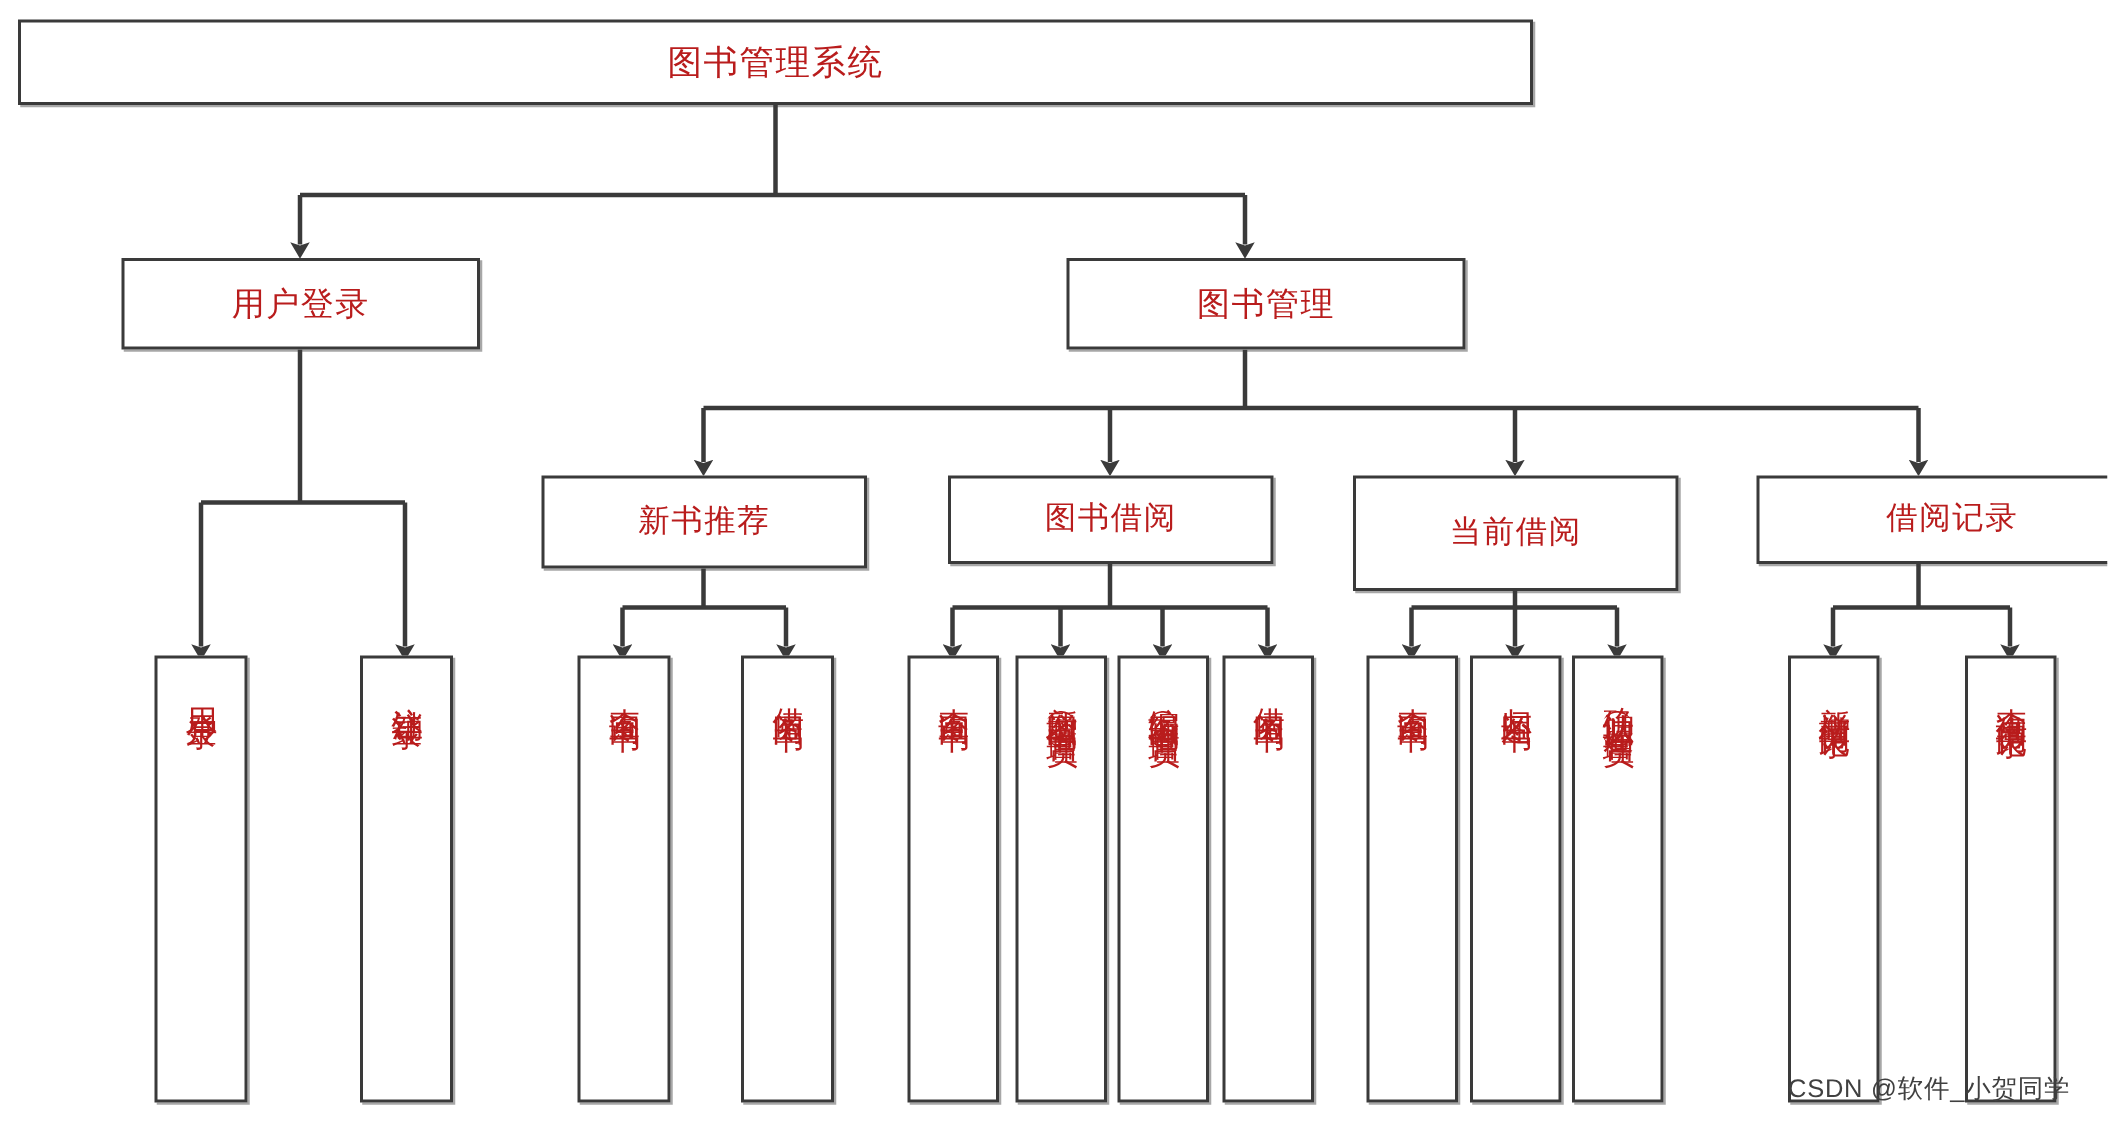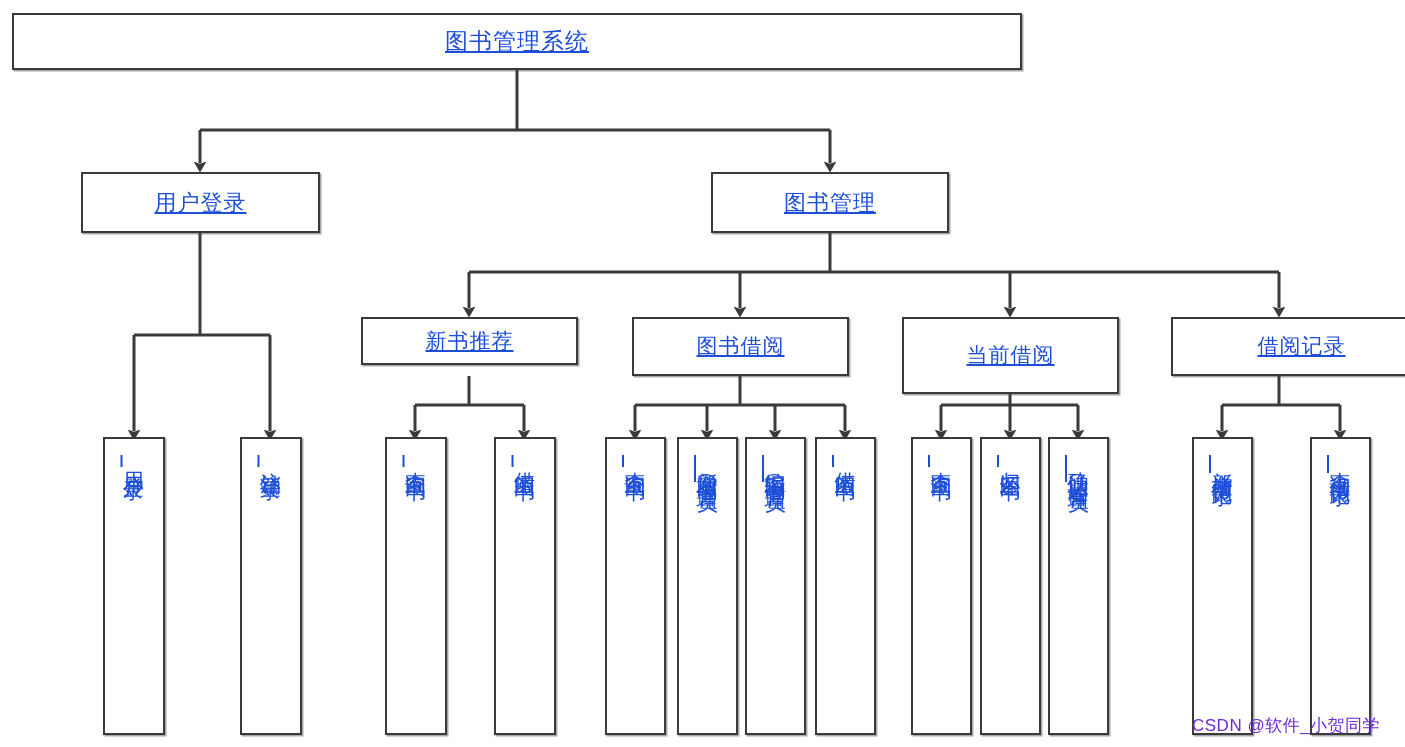--- a/index.html
+++ b/index.html
@@ -34,43 +34,42 @@
     align-items: center;
     justify-content: center;
     color: #000000;
     box-shadow: 1.5px 1.5px 0 rgba(60,60,60,0.45);
   }
   .node .label {
     font-size: 22px;
     line-height: 1.15;
     letter-spacing: 1px;
     white-space: nowrap;
-    color: #1d4ed8;
-    text-decoration: underline;
+    color: #b91c1c;
   }
   .node.root .label { font-size: 23px; }
   .node.level1 .label { font-size: 22px; }
   .node.level2 .label { font-size: 21px; }
   .node.leaf {
     align-items: flex-start;
     justify-content: center;
     padding-top: 16px;
   }
   .node.leaf .label {
     writing-mode: vertical-rl;
     text-orientation: upright;
     font-size: 21px;
     letter-spacing: 3px;
     line-height: 1.0;
     white-space: nowrap;
   }
   .watermark {
     position: absolute;
     font-size: 17px;
-    color: #6d28d9;
+    color: #404040;
     letter-spacing: 0.5px;
     white-space: nowrap;
     user-select: none;
   }
 </style>
 </head>
 <body>
 
 <div id="canvas">
 
@@ -127,25 +126,25 @@
     </g>
   </svg>
 
   <div class="node root" style="left:12px; top:13px; width:1010px; height:57px;">
     <span class="label">图书管理系统</span>
   </div>
 
   <div class="node level1" style="left:81px; top:172px; width:239px; height:61px;">
     <span class="label">用户登录</span>
   </div>
-  <div class="node level1" style="left:711px; top:172px; width:238px; height:61px;">
+  <div class="node level1" style="left:711px; top:172px; width:266px; height:61px;">
     <span class="label">图书管理</span>
   </div>
 
-  <div class="node level2" style="left:361px; top:317px; width:217px; height:48px;align-items:center;">
+  <div class="node level2" style="left:361px; top:317px; width:217px; height:62px;align-items:center;">
     <span class="label">新书推荐</span>
   </div>
   <div class="node level2" style="left:632px; top:317px; width:217px; height:59px;">
     <span class="label">图书借阅</span>
   </div>
   <div class="node level2" style="left:902px; top:317px; width:217px; height:77px;">
     <span class="label">当前借阅</span>
   </div>
   <div class="node level2" style="left:1171px; top:317px; width:261px; height:59px;">
     <span class="label">借阅记录</span>

